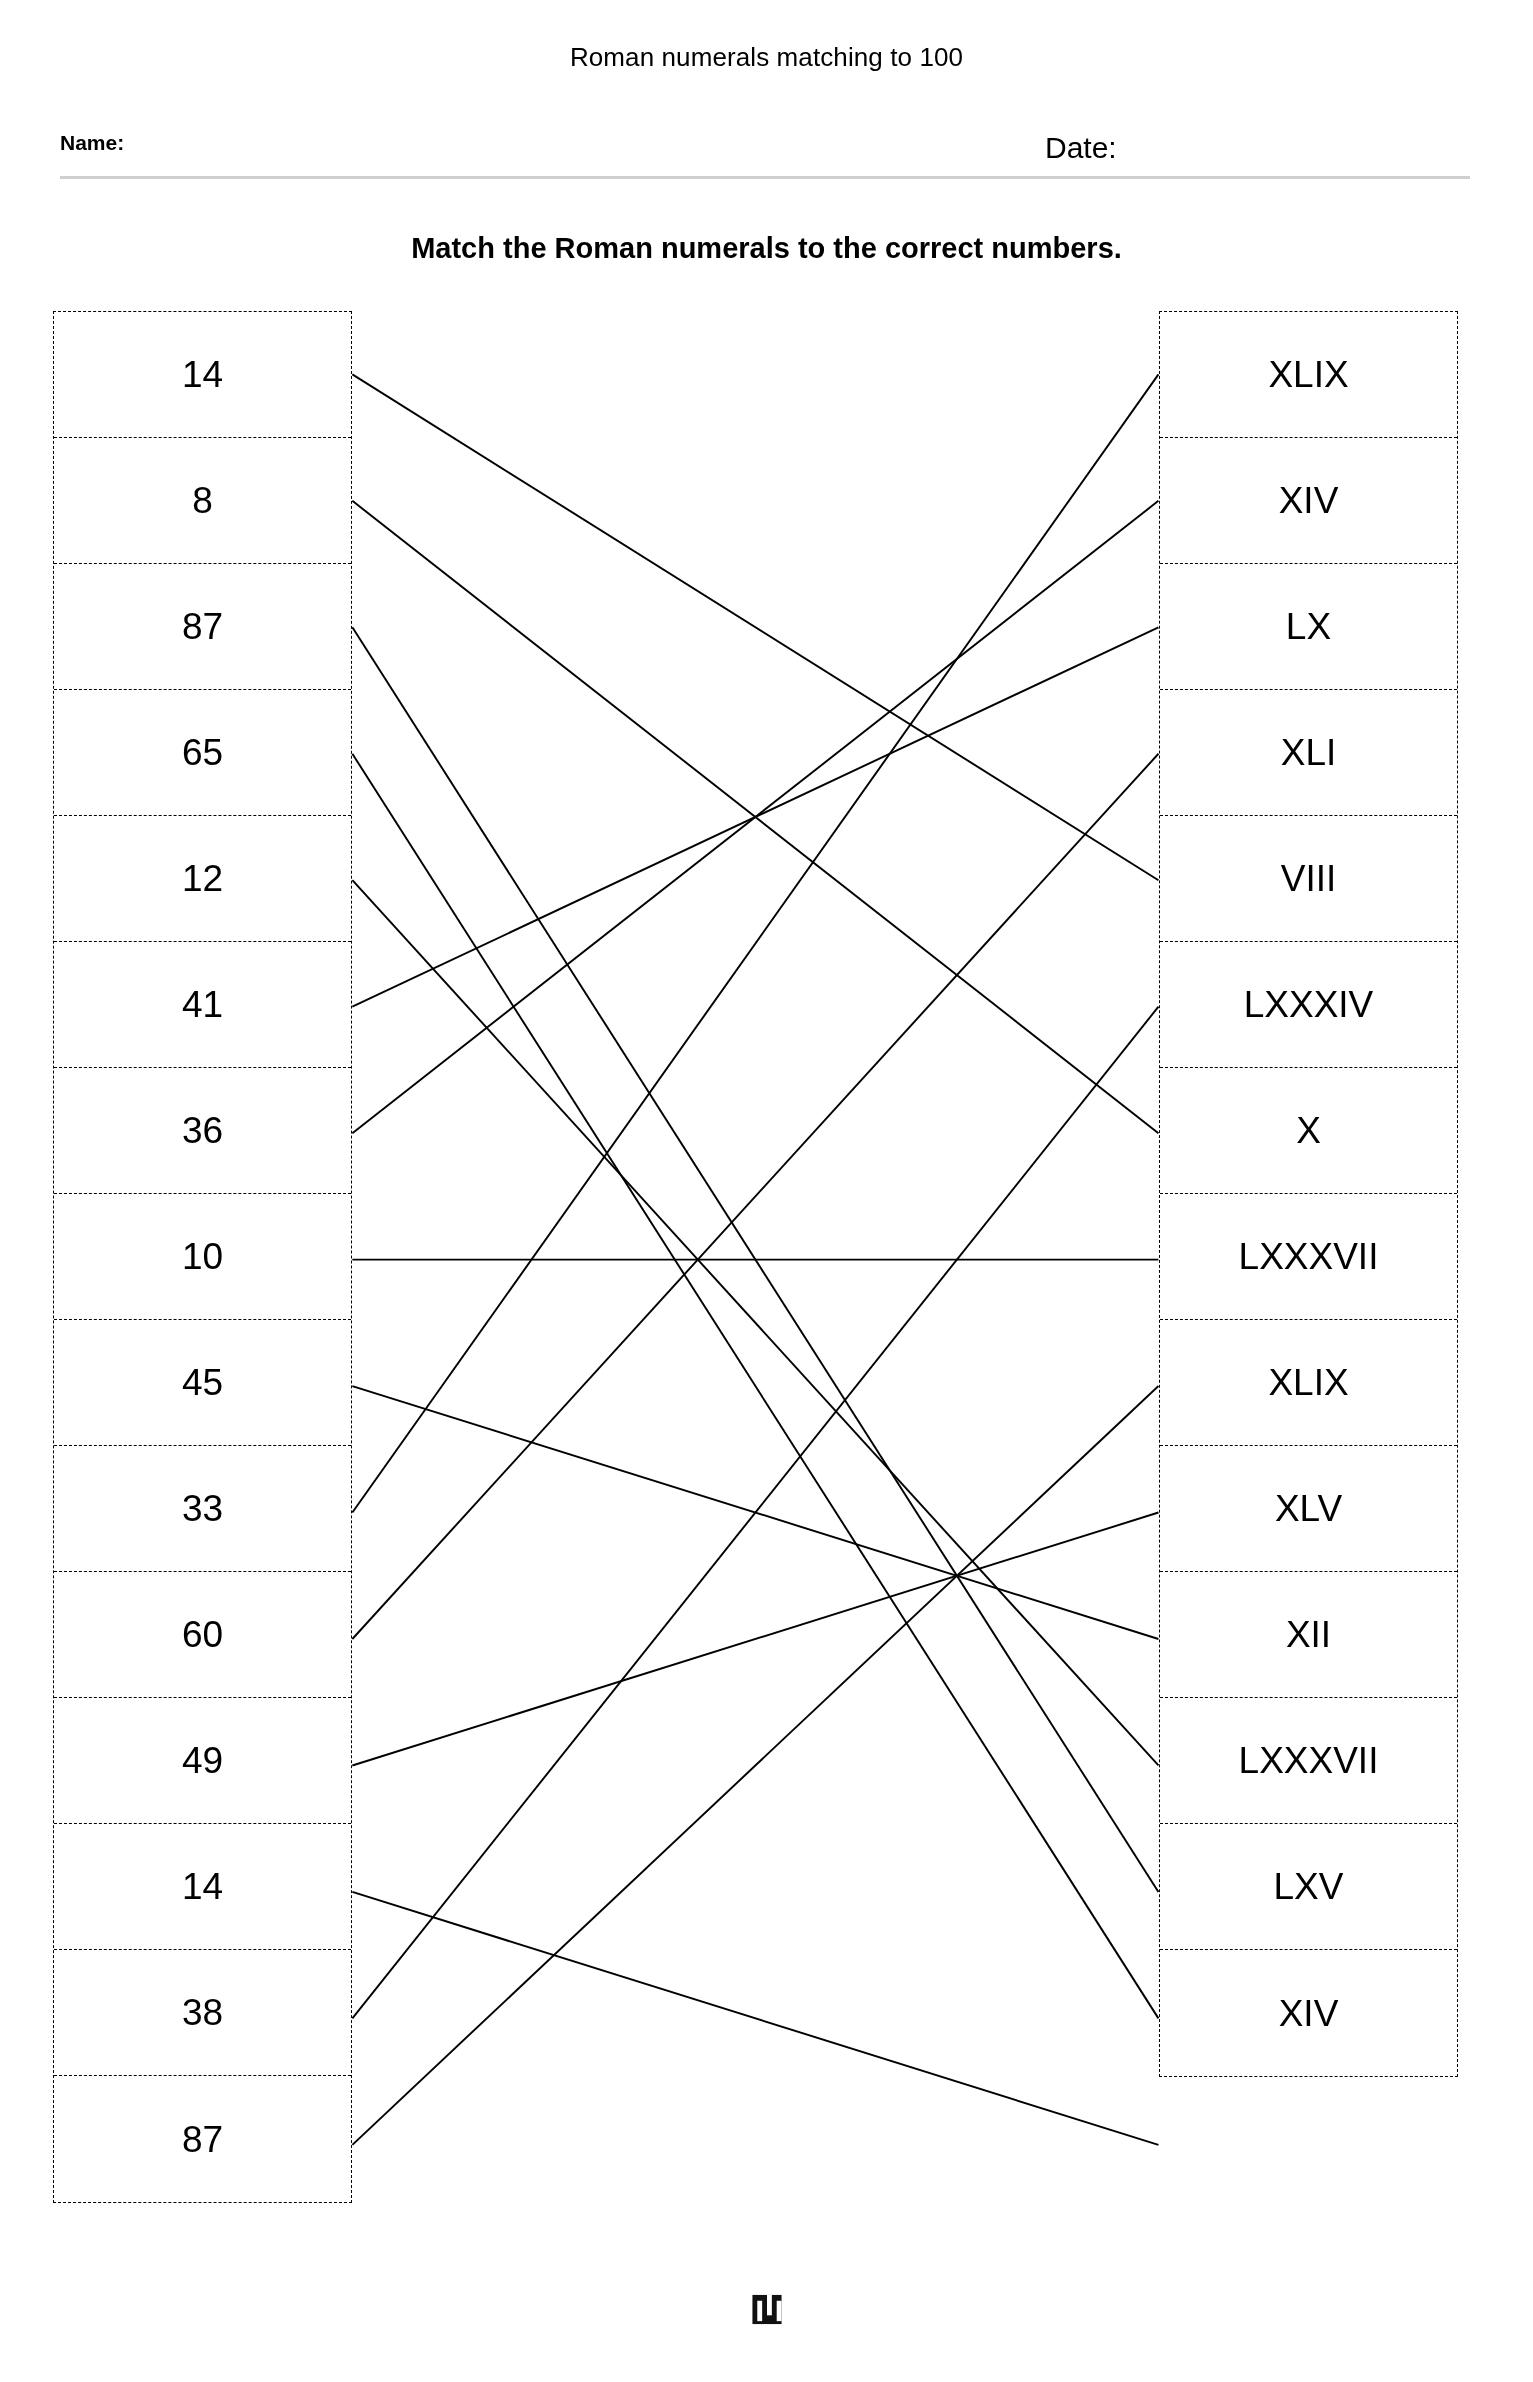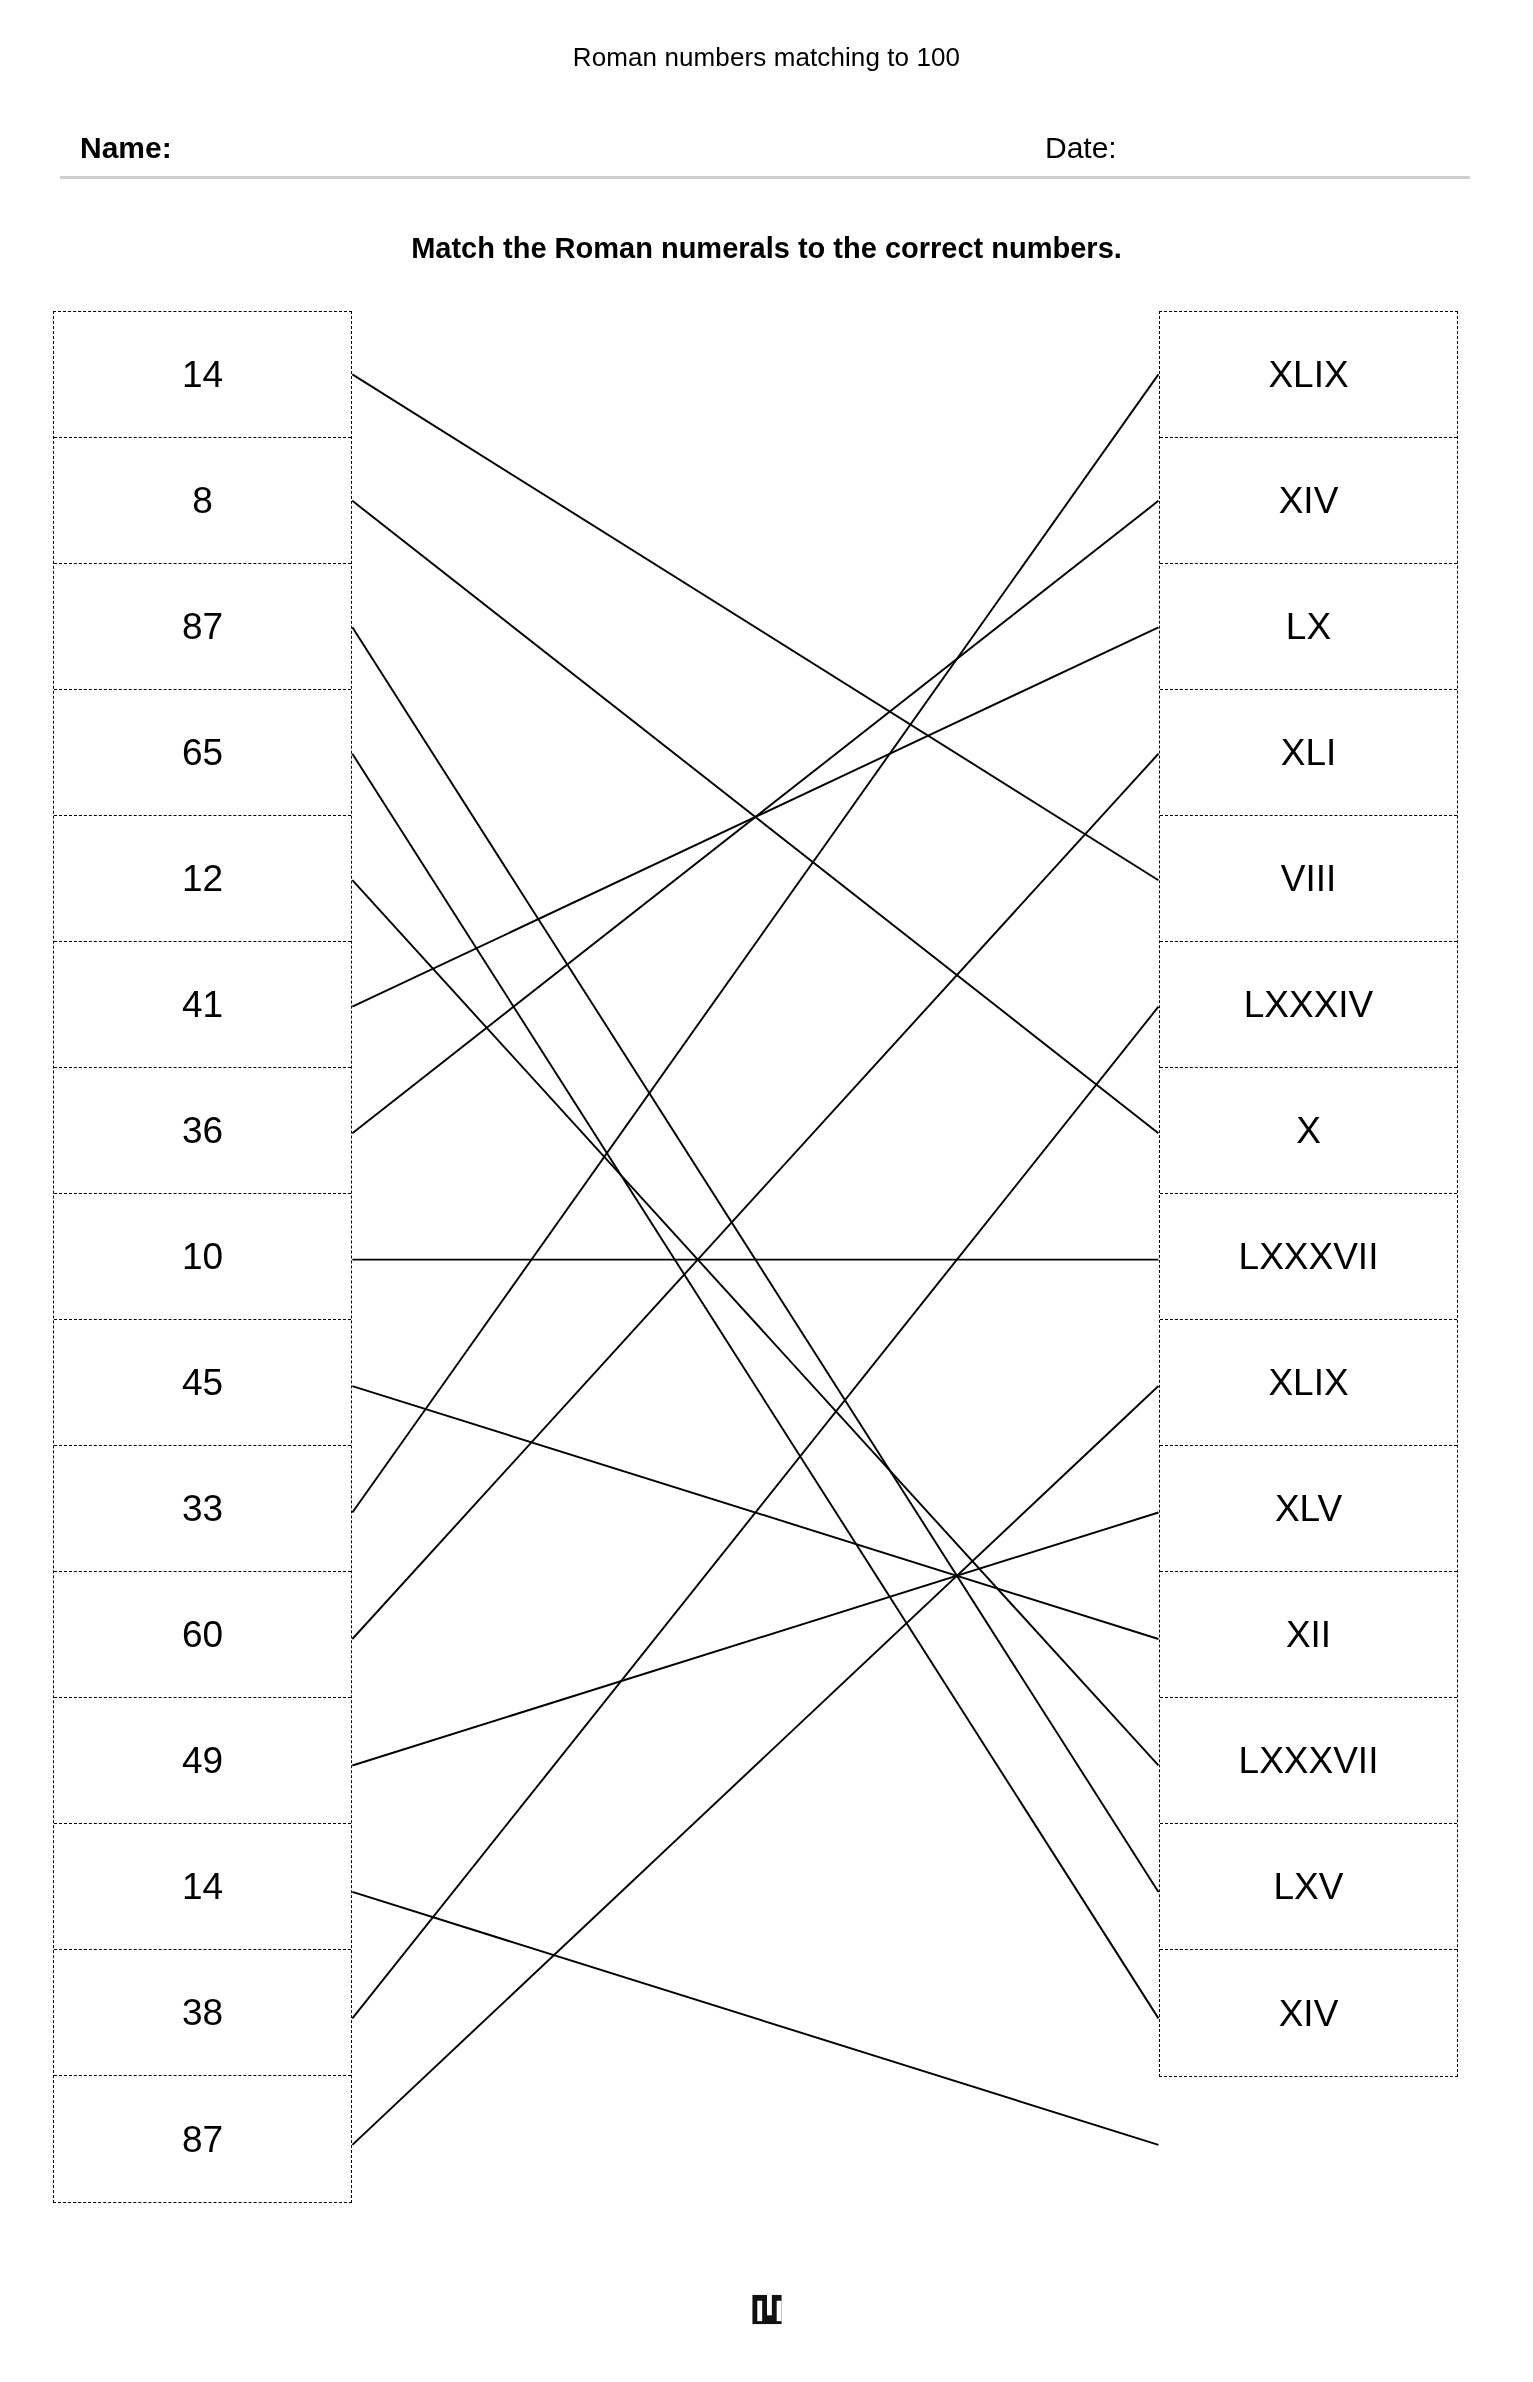--- a/index.html
+++ b/index.html
@@ -39,23 +39,22 @@
     position: absolute;
     top: 131px;
     left: 60px;
     width: 1410px;
     height: 41px;
   }
   .name-label {
     position: absolute;
     left: 0;
     top: 0;
-    font-size: 30px;
+    font-size: 21px;
     font-weight: bold;
-    margin-left: 20px;
   }
   .date-label {
     position: absolute;
     left: 985px;
     top: 0;
     font-size: 30px;
     font-weight: normal;
   }
   .rule {
     position: absolute;
@@ -133,21 +132,21 @@
     top: 2293px;
     width: 33px;
     height: 33px;
   }
 </style>
 </head>
 <body>
 
 <div class="page">
 
-  <div class="doc-title">Roman numbers matching to 100</div>
+  <div class="doc-title">Roman numerals matching to 100</div>
 
   <div class="namedate-row">
     <span class="name-label">Name:</span>
     <span class="date-label">Date:</span>
   </div>
   <div class="rule"></div>
 
   <div class="instruction">Match the Roman numerals to the correct numbers.</div>
 
   <div class="match-area">

